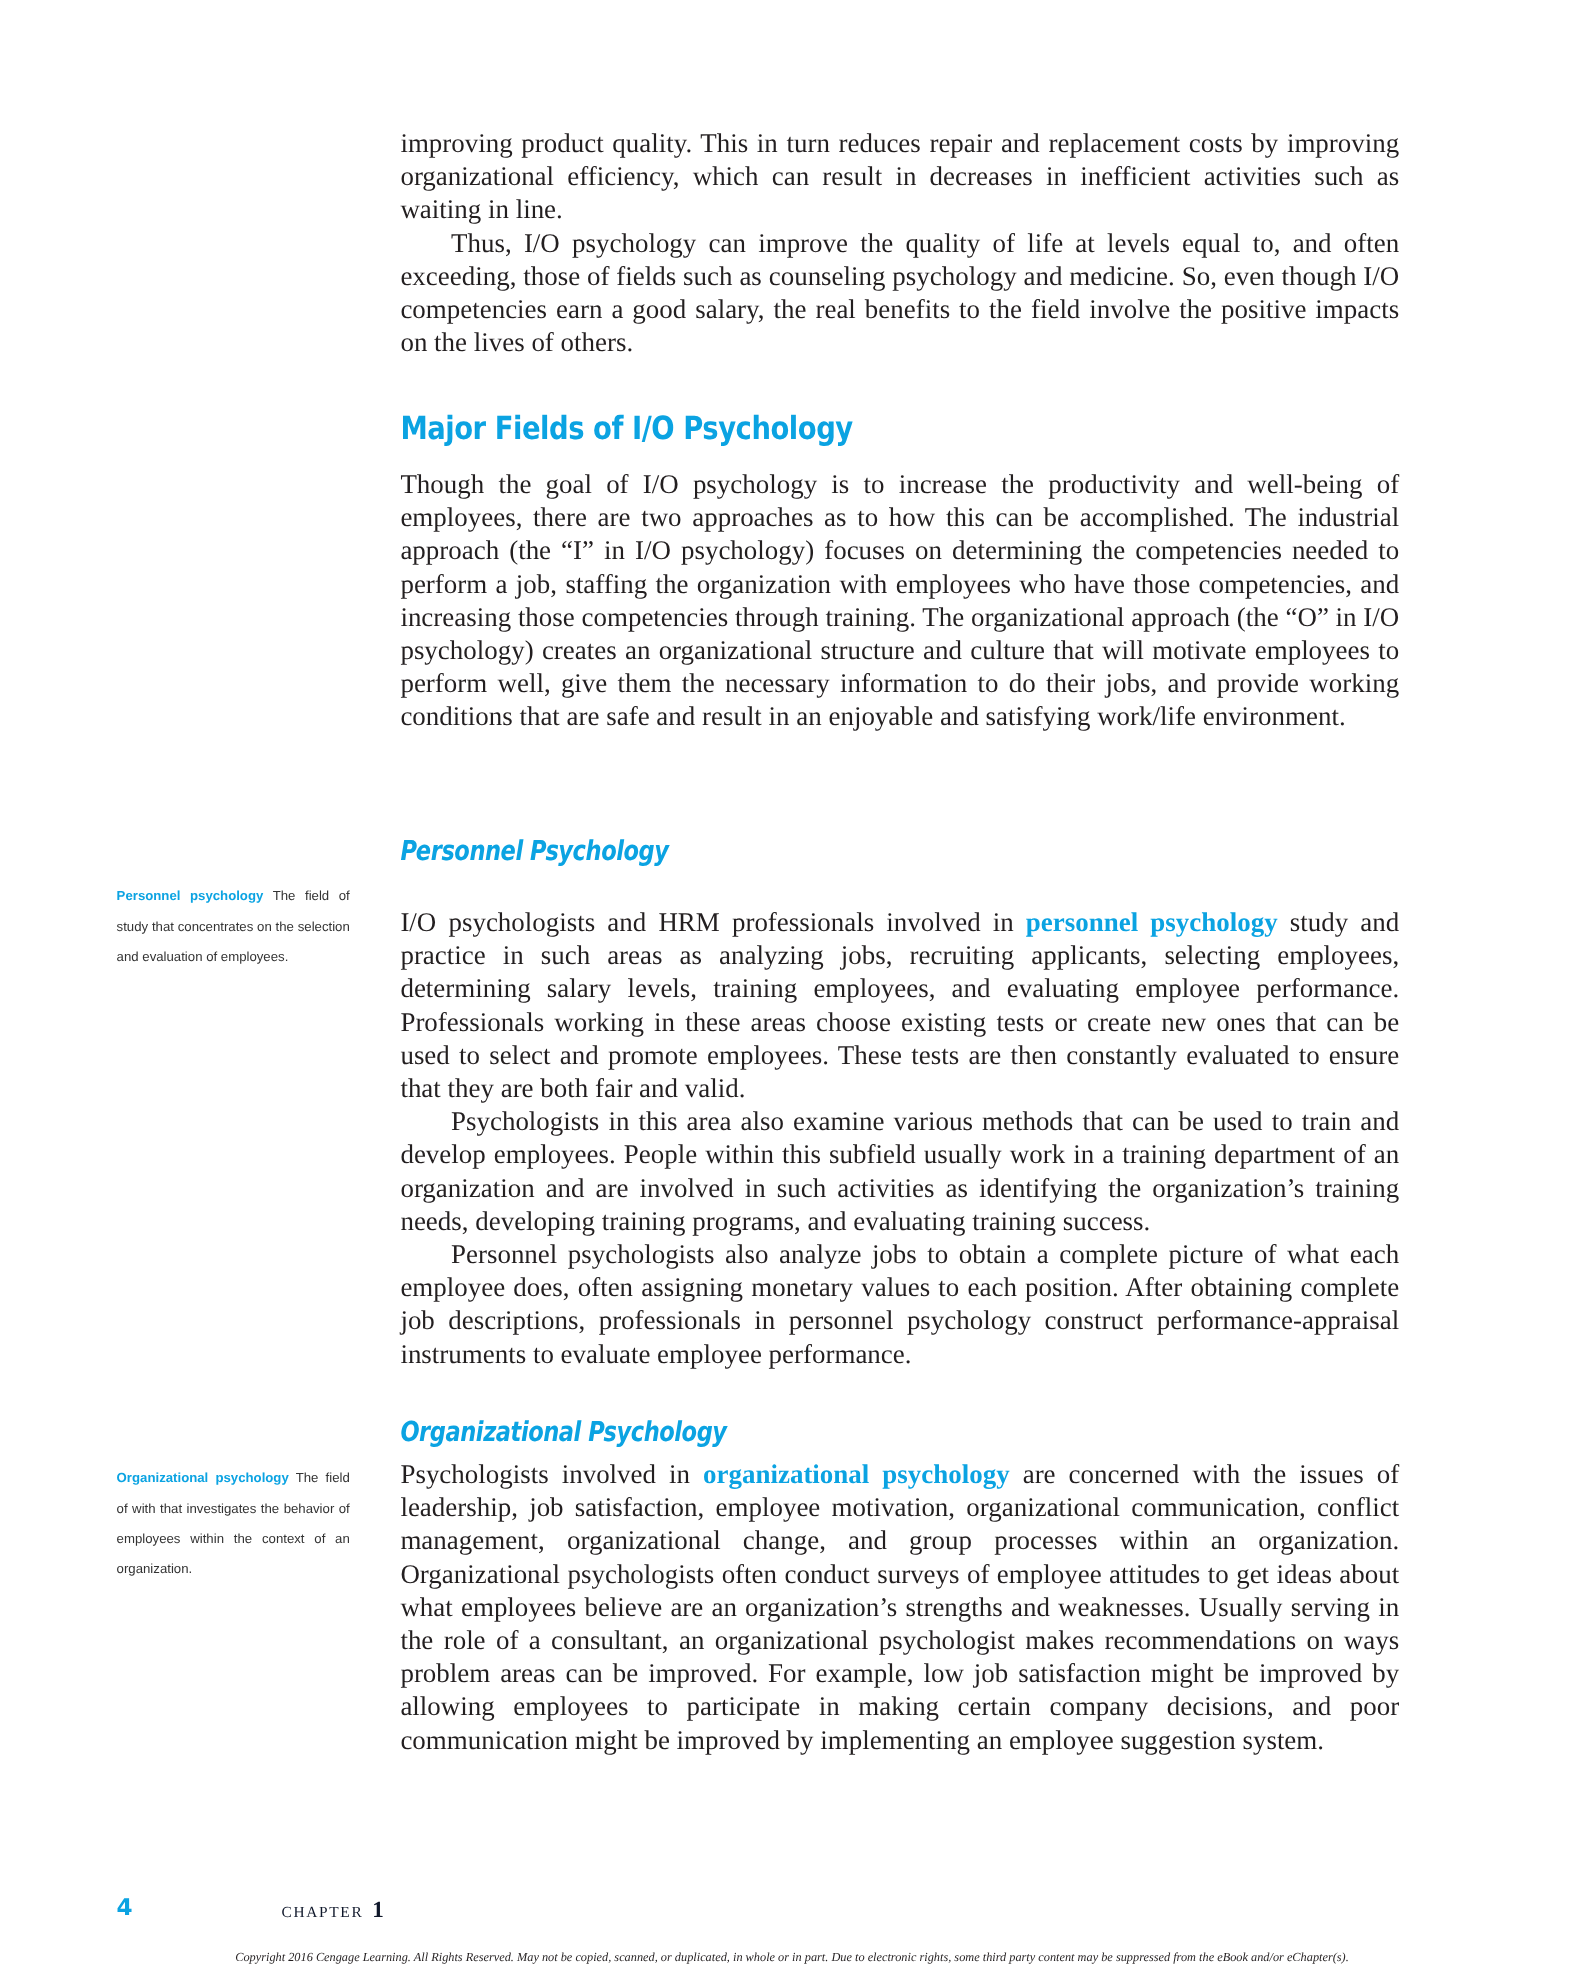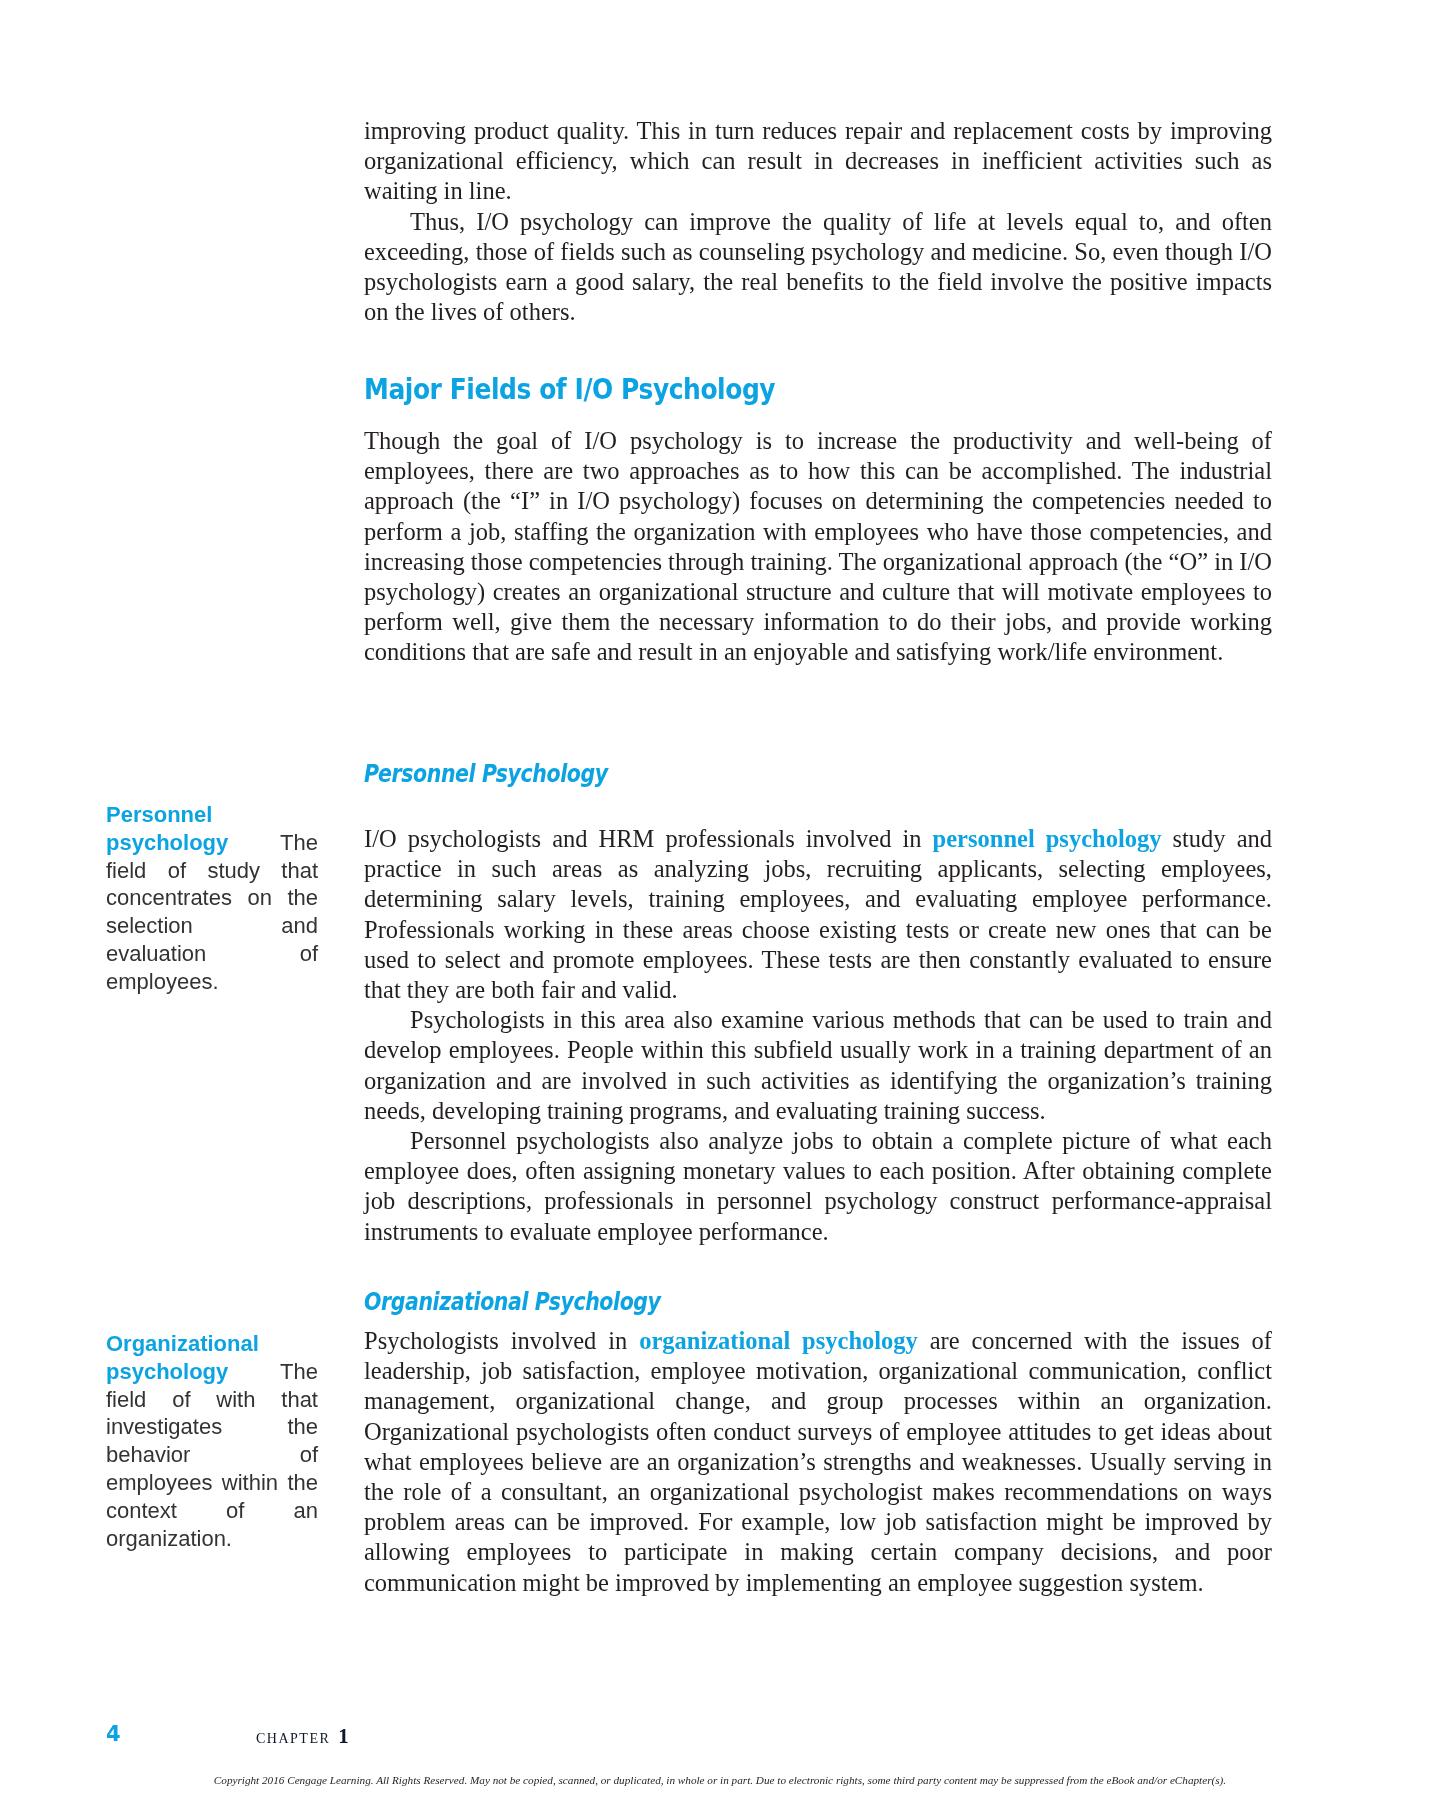--- a/index.html
+++ b/index.html
@@ -62,21 +62,21 @@
     }
     .key-term {
       color: #0ba3e2;
       font-weight: bold;
     }
     .margin-note {
       position: absolute;
       left: 106px;
       width: 212px;
       font-family: "Liberation Sans", "DejaVu Sans", sans-serif;
-      font-size: 22px;
+      font-size: 12px;
       line-height: 27.8px;
       color: #333333;
       text-align: justify;
     }
     .margin-term {
       color: #0ba3e2;
       font-weight: bold;
     }
     .page-number {
       position: absolute;
@@ -120,21 +120,21 @@
       white-space: nowrap;
     }
   </style>
 </head>
 <body>
 
 <div class="page">
 
   <div class="main-col" style="top:116px;">
     <p>improving product quality. This in turn reduces repair and replacement costs by improving organizational efficiency, which can result in decreases in inefficient activities such as waiting in line.</p>
-    <p class="indent">Thus, I/O psychology can improve the quality of life at levels equal to, and often exceeding, those of fields such as counseling psychology and medicine. So, even though I/O psychologists earn a good salary, the real benefits to the field involve the positive impacts on the lives of others.</p>
+    <p class="indent">Thus, I/O psychology can improve the quality of life at levels equal to, and often exceeding, those of fields such as counseling psychology and medicine. So, even though I/O competencies earn a good salary, the real benefits to the field involve the positive impacts on the lives of others.</p>
   </div>
 
   <div class="h1" style="top:372px;">Major Fields of I/O Psychology</div>
 
   <div class="main-col" style="top:426px;">
     <p>Though the goal of I/O psychology is to increase the productivity and well-being of employees, there are two approaches as to how this can be accomplished. The industrial approach (the “I” in I/O psychology) focuses on determining the competencies needed to perform a job, staffing the organization with employees who have those competencies, and increasing those competencies through training. The organizational approach (the “O” in I/O psychology) creates an organizational structure and culture that will motivate employees to perform well, give them the necessary information to do their jobs, and provide working conditions that are safe and result in an enjoyable and satisfying work/life environment.</p>
   </div>
 
   <div class="h2" style="top:759px;">Personnel Psychology</div>
 

